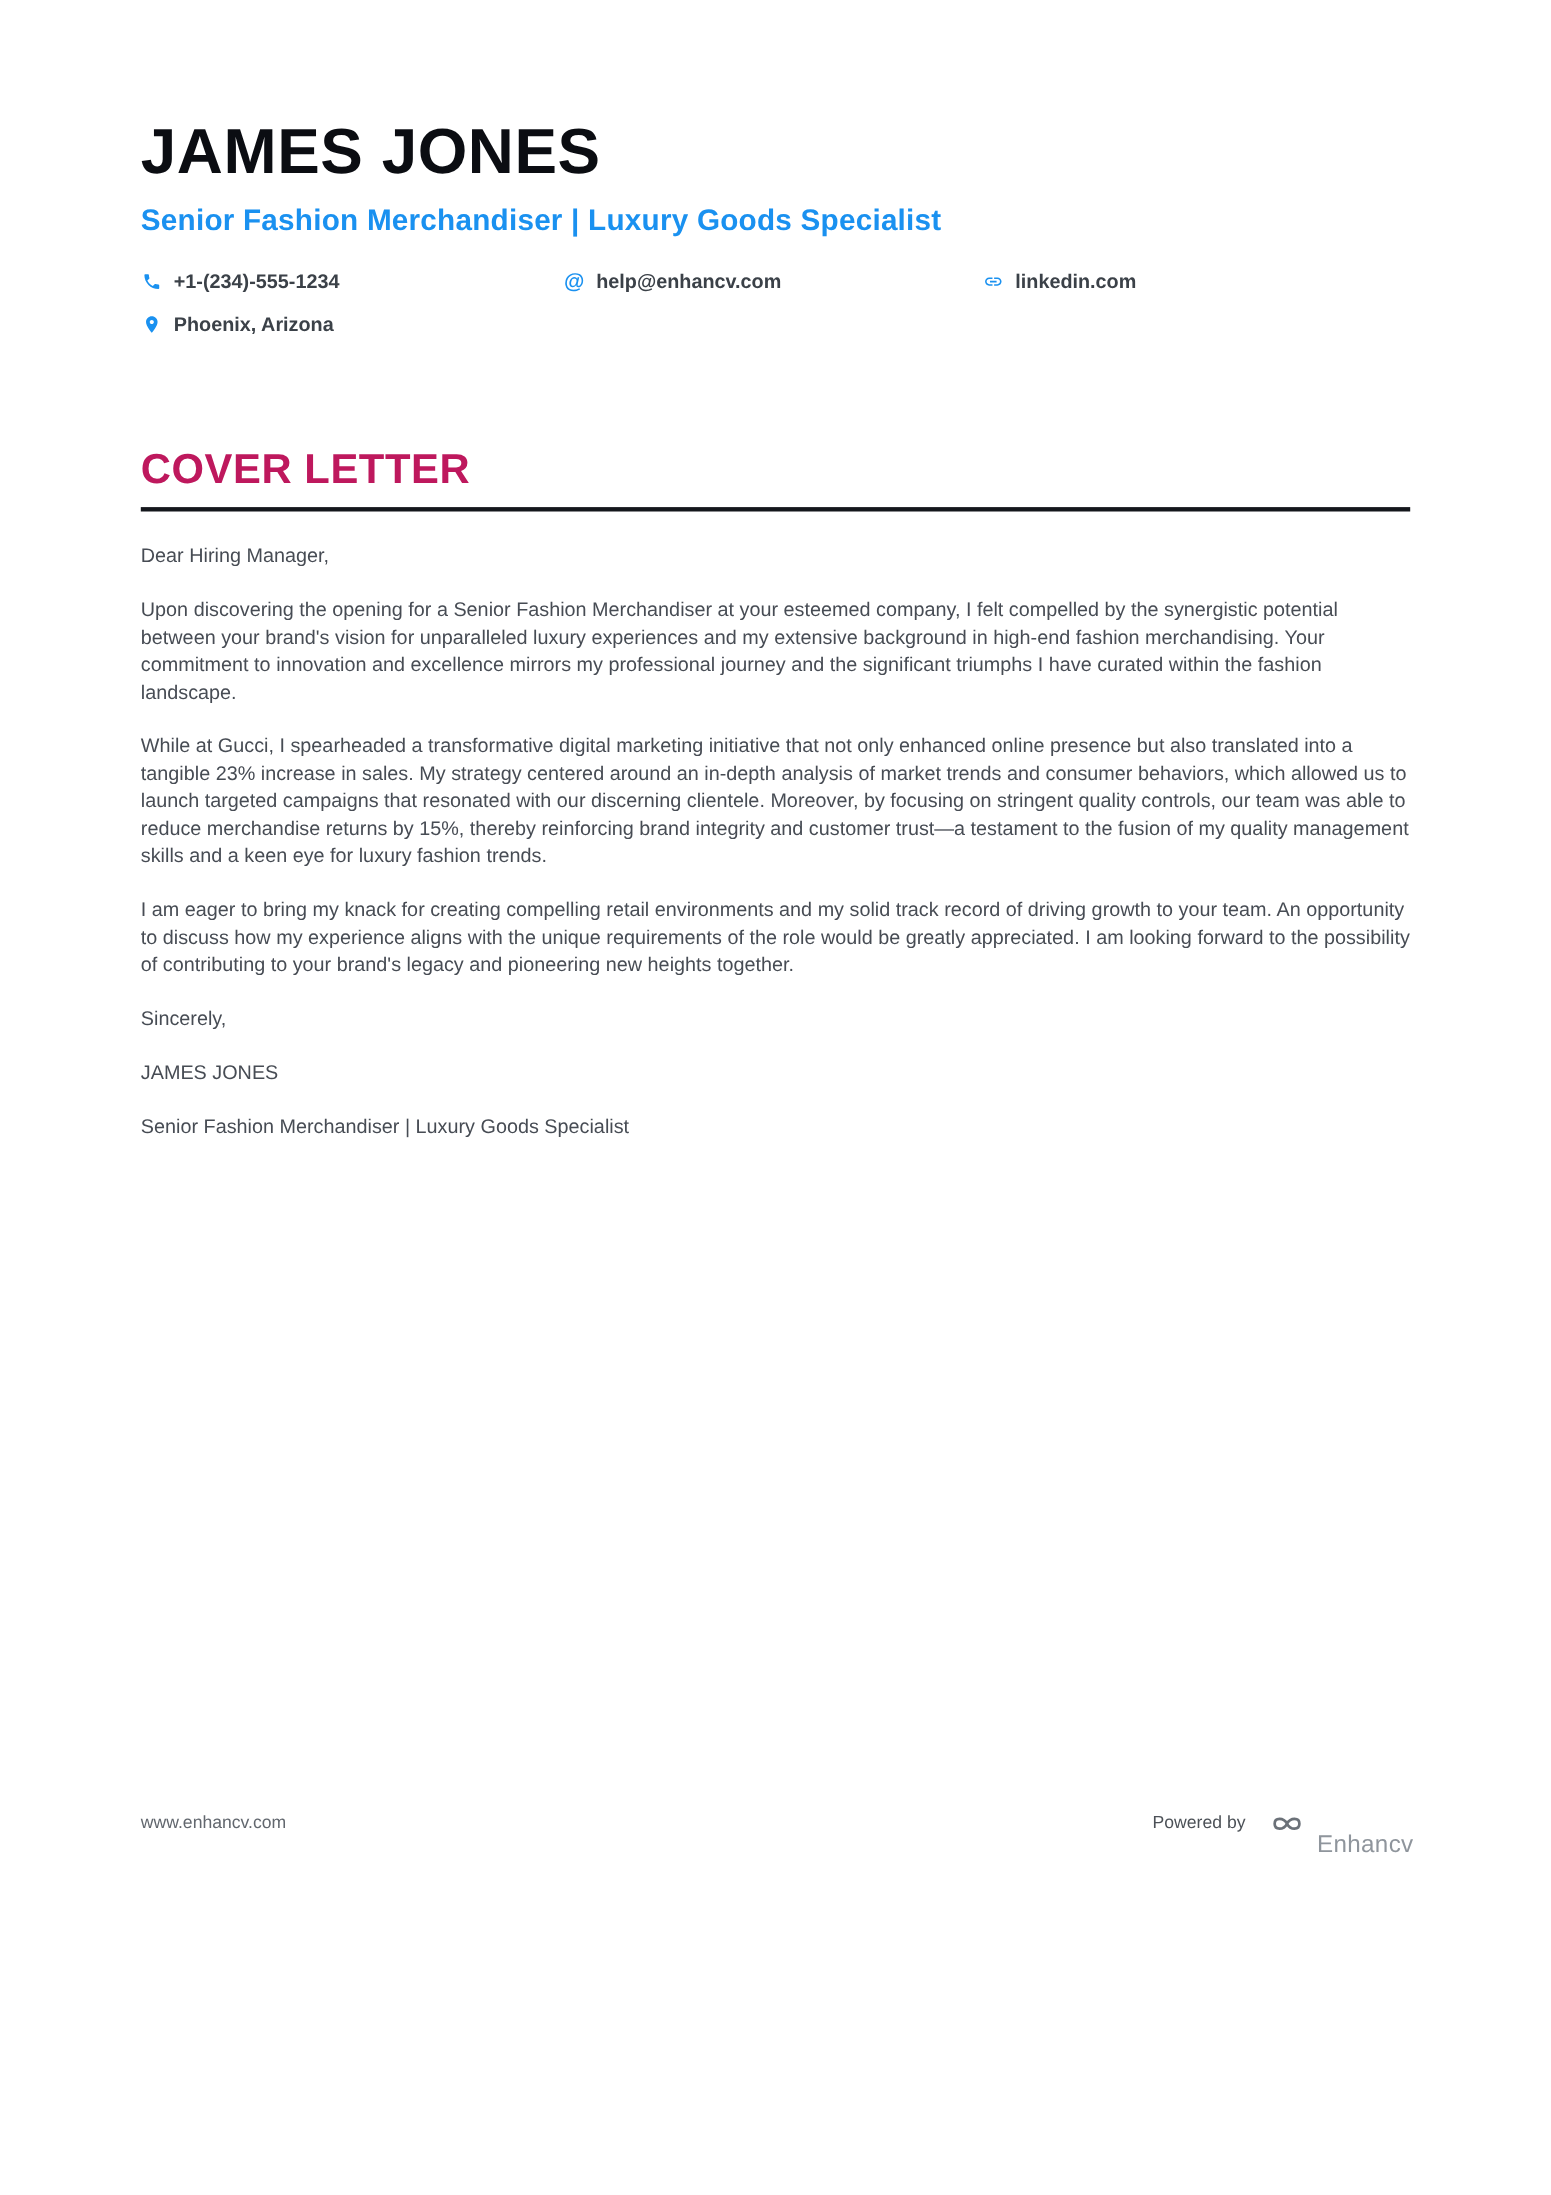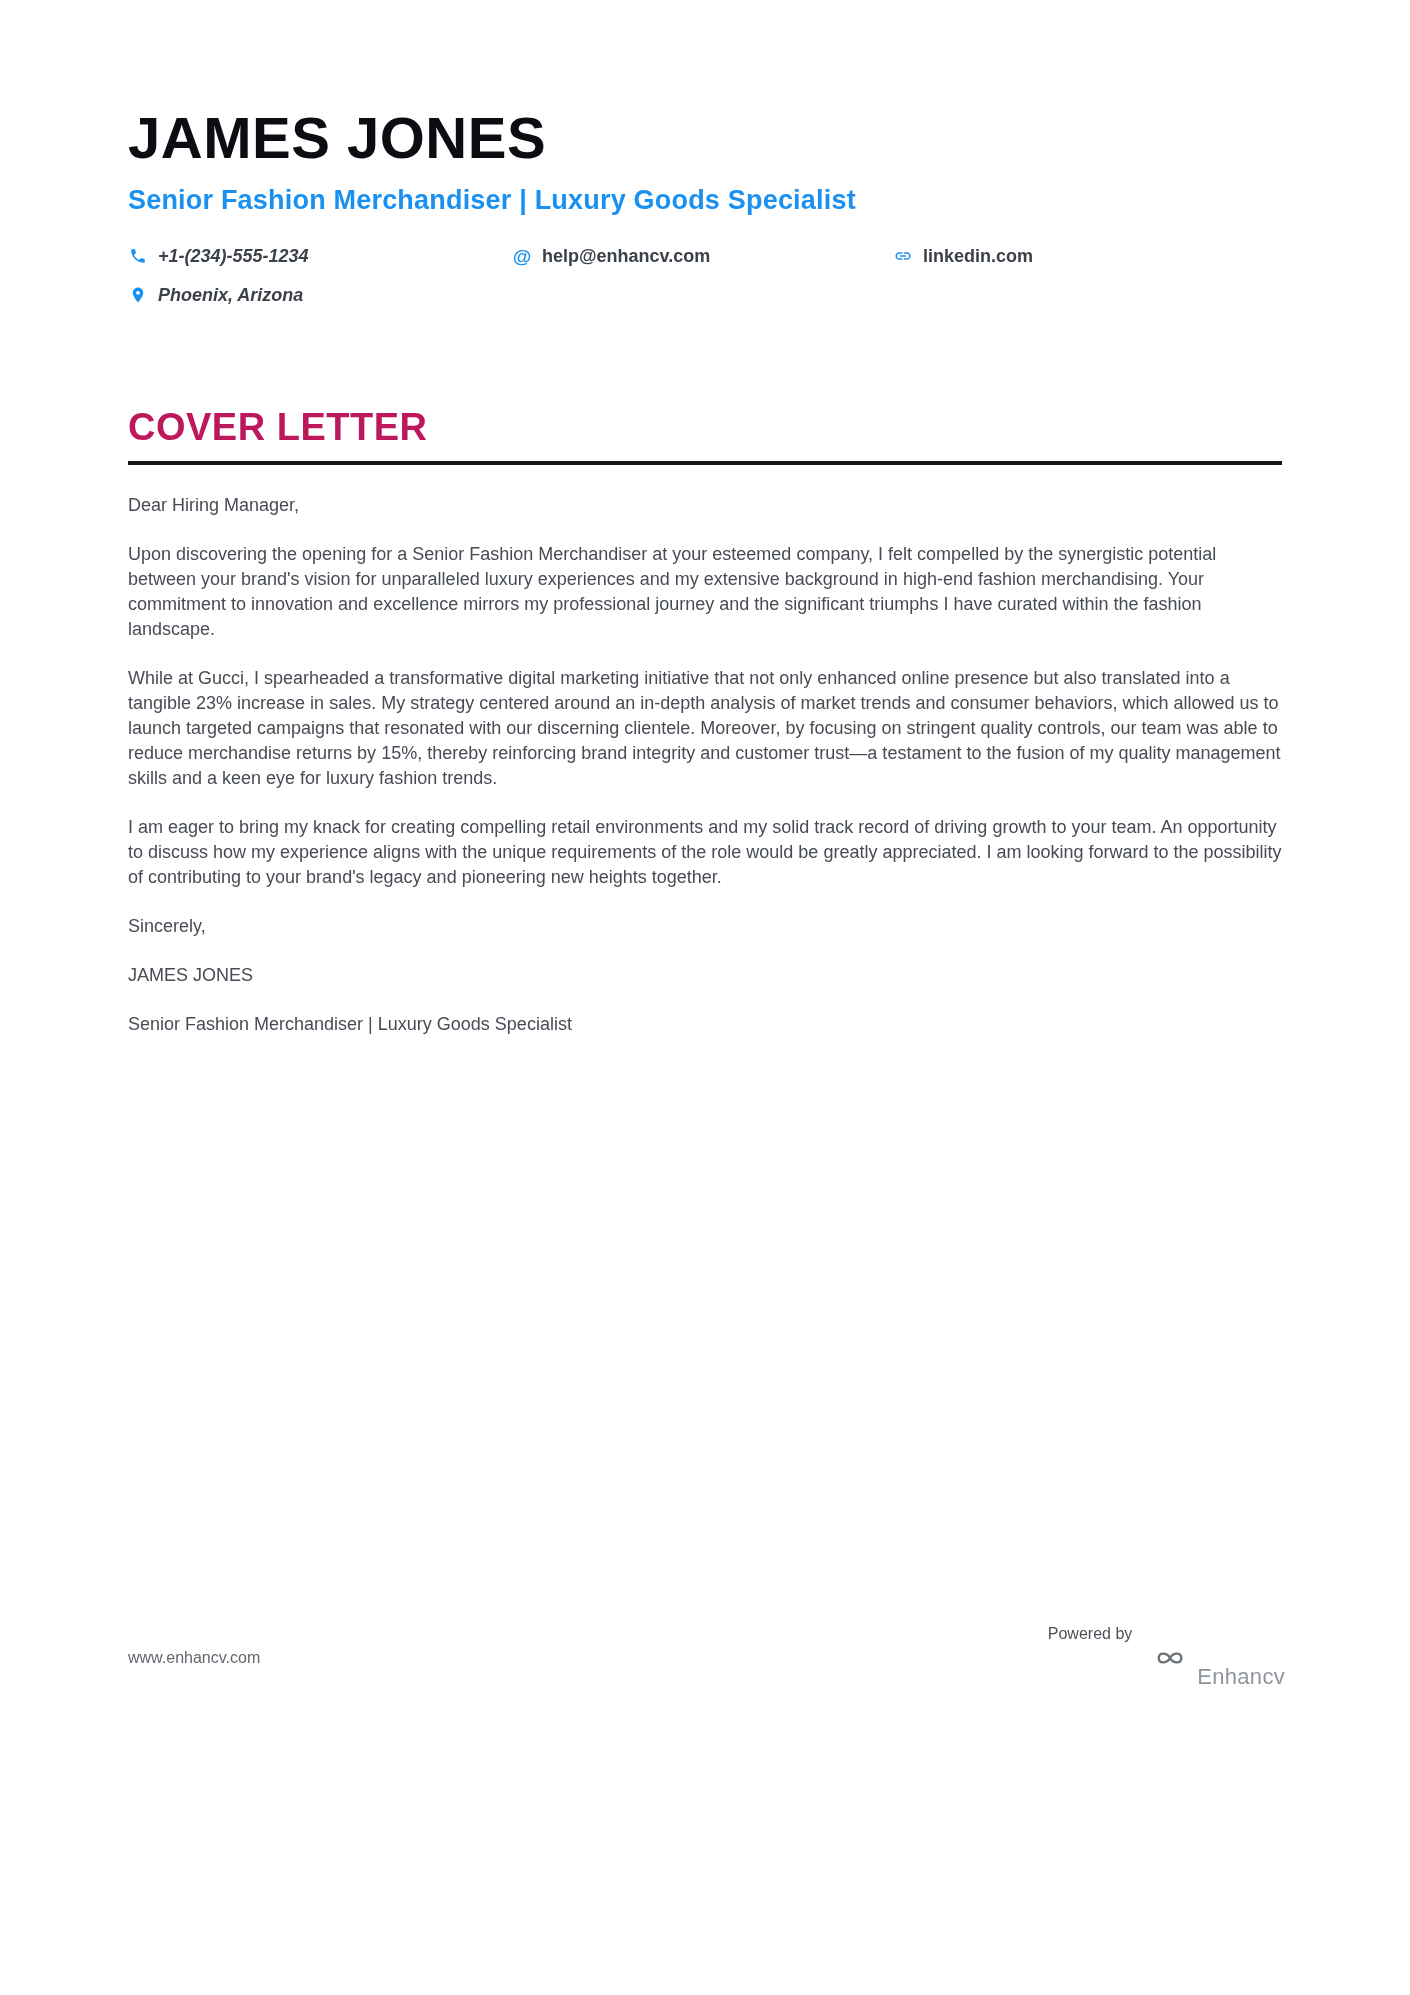--- a/index.html
+++ b/index.html
@@ -39,21 +39,21 @@
   }
   .contact-row.second { margin-top: 18px; }
   .contact {
     display: flex;
     align-items: center;
     gap: 10px;
     font-size: 18px;
     font-weight: 700;
     color: #3b4148;
   }
-  .contact.col-1 { width: 384px; font-style: italic; }
+  .contact.col-1 { width: 384px; }
   .contact.col-2 { width: 381px; }
   .contact .icon {
     display: inline-flex;
     align-items: center;
     justify-content: center;
     width: 20px;
     height: 20px;
     flex: 0 0 20px;
   }
   .contact .icon svg { width: 18px; height: 18px; display: block; }
@@ -90,20 +90,21 @@
     align-items: center;
     justify-content: space-between;
   }
   .site-link {
     font-size: 16px;
     color: #62676e;
     text-decoration: none;
   }
   .powered {
     display: flex;
+    align-items: center;
     gap: 22px;
   }
   .powered-by-label {
     font-size: 16px;
     color: #4c5157;
   }
   .brand-lockup {
     display: flex;
     align-items: center;
     gap: 9px;

